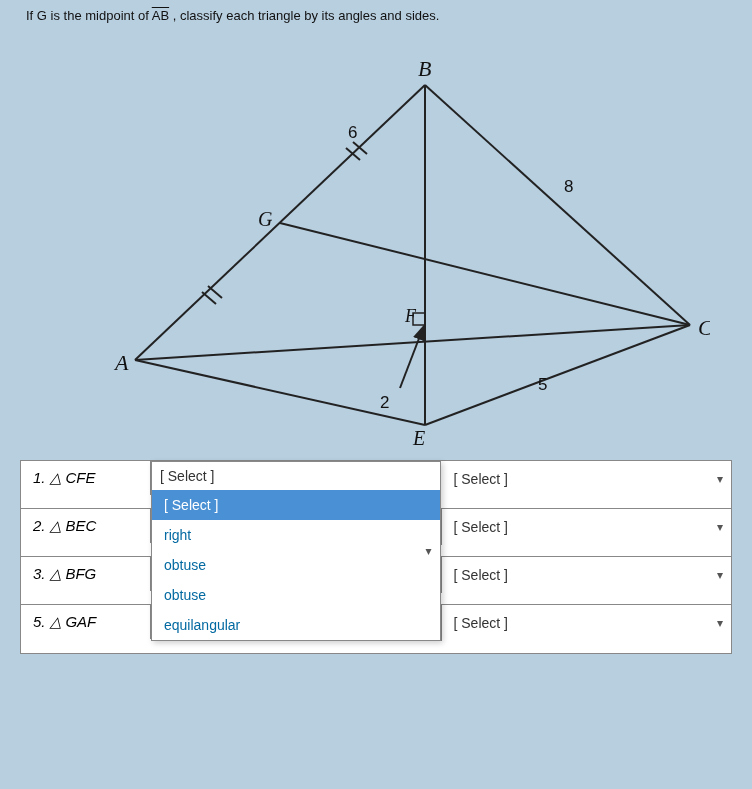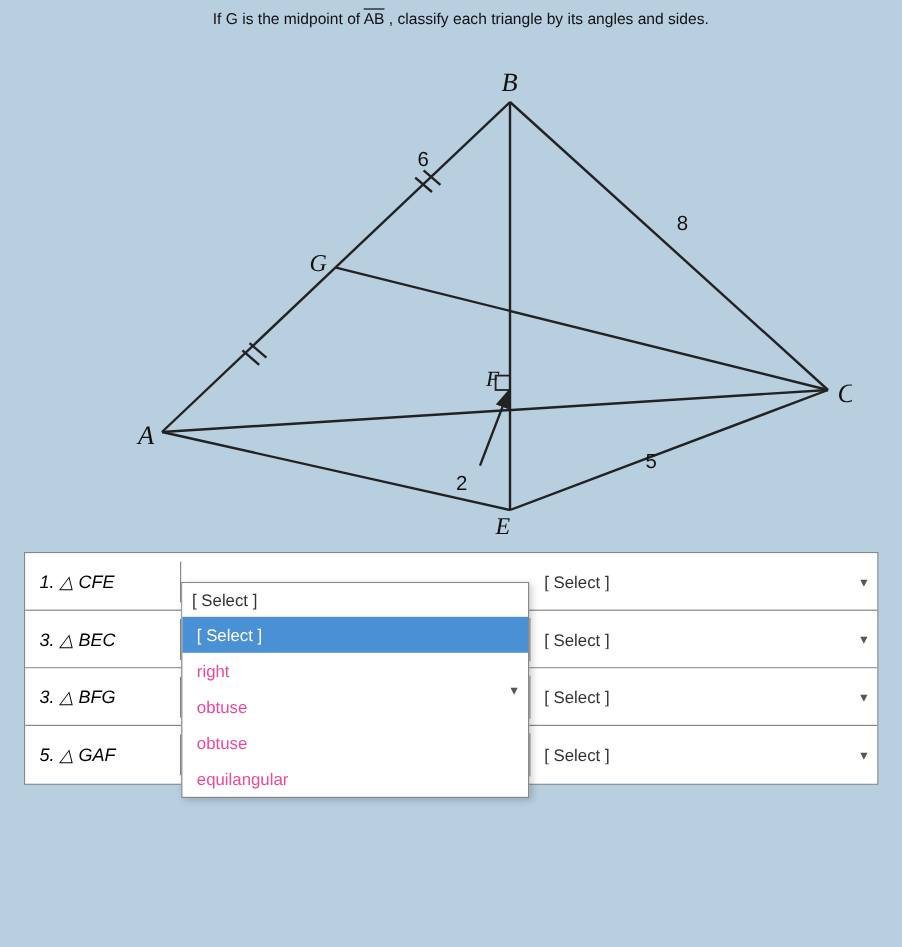--- a/index.html
+++ b/index.html
@@ -11,21 +11,20 @@
       font-size: 14px;
       overflow: hidden;
       position: relative;
     }
 
     .header-text {
       position: absolute;
       top: 8px;
       left: 16px;
       right: 0;
-      text-align: center;
       font-size: 13px;
       color: #111;
       font-weight: 500;
       padding: 0 10px;
     }
 
     .header-text u {
       text-decoration: overline;
     }
 
@@ -46,21 +45,21 @@
       position: absolute;
       top: 460px;
       left: 20px;
       right: 20px;
       border: 1px solid #888;
     }
 
     .table-row {
       display: flex;
       border-bottom: 1px solid #888;
-      align-items: center;
+      align-items: flex-start;
       min-height: 48px;
       background: #fff;
       position: relative;
     }
 
     .table-row:last-child {
       border-bottom: none;
     }
 
     .cell-label {
@@ -134,21 +133,21 @@
       padding: 6px 8px;
       background: #fff;
       cursor: pointer;
       font-size: 14px;
       color: #333;
     }
 
     .dropdown-option {
       padding: 7px 12px;
       font-size: 14px;
-      color: #ec4899;
+      color: #0369a1;
       cursor: pointer;
     }
 
     .dropdown-option.highlighted {
       background: #4a90d4;
       color: #fff;
     }
   </style>
 </head>
 <body>
@@ -233,21 +232,21 @@
           <option>isosceles</option>
           <option>equilateral</option>
         </select>
         <span class="chevron">▾</span>
       </div>
     </div>
   </div>
 
   <div class="table-row">
     <div class="cell-label">
-      <span>3. △ BEC</span>
+      <span>2. △ BEC</span>
     </div>
     <div class="cell-select1">
       <div class="select-wrapper">
         <select>
           <option>[ Select ]</option>
           <option>right</option>
           <option>acute</option>
           <option>equilangular</option>
           <option>obtuse</option>
         </select>

